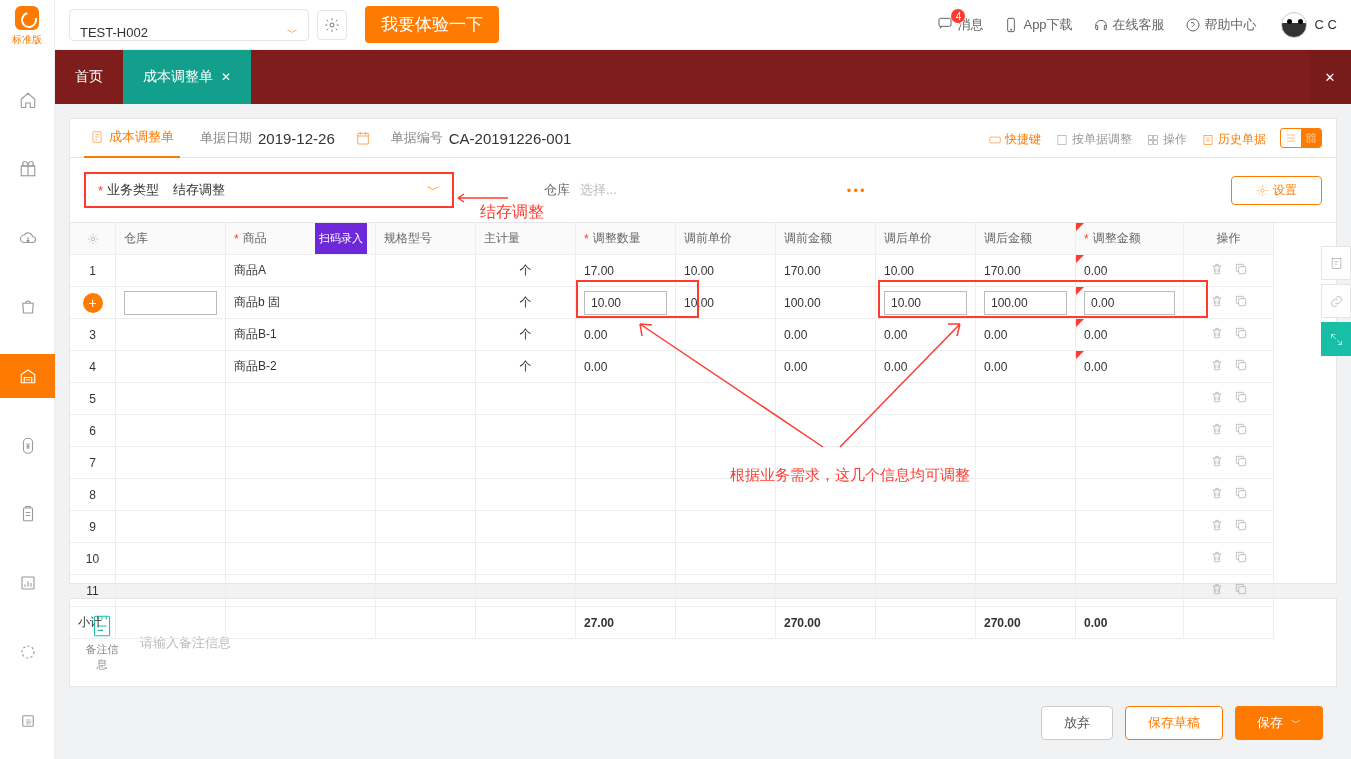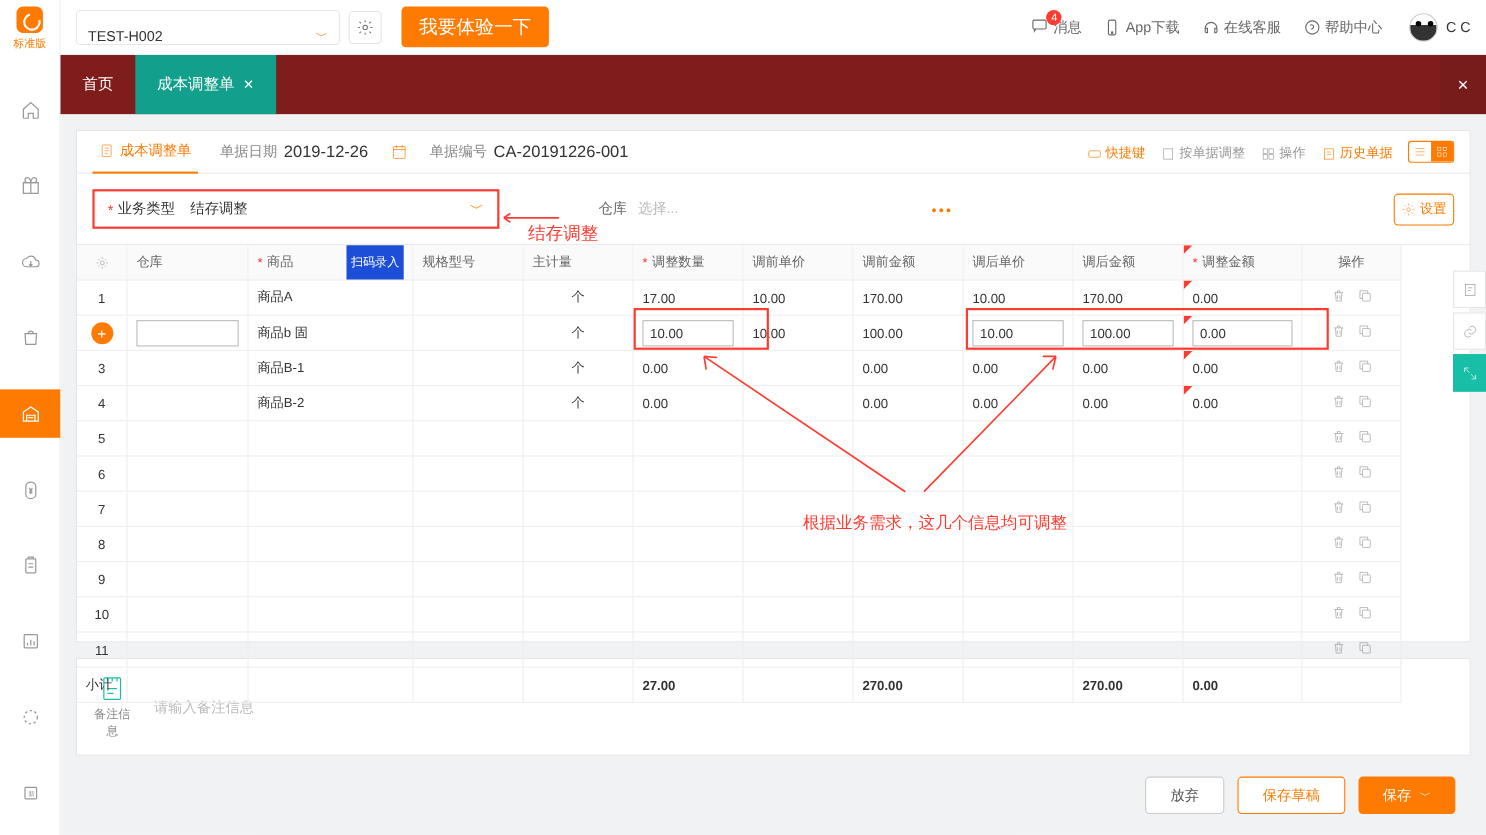--- a/index.html
+++ b/index.html
@@ -48,31 +48,31 @@
 .vt{width:20px;height:18px;display:flex;align-items:center;justify-content:center;}
 .vt.on{background:#ff7a00;color:#fff;}
 .vt svg{width:12px;height:12px;stroke:currentColor;fill:none;}
 .filter-row{background:#fff;border:1px solid #e6e6e6;border-top:none;padding:14px;display:flex;align-items:center;position:relative;}
 .biz-box{border:2px solid #ff3b30;width:370px;height:36px;display:flex;align-items:center;padding:0 12px;}
 .req-star{color:#ff3b30;margin-right:4px;}
 .biz-box .arrow{margin-left:auto;color:#ff7a00;}
 .wh-label{margin-left:90px;color:#666;}
 .wh-ph{margin-left:10px;color:#bbb;}
 .dots{margin-left:230px;color:#ff7a00;letter-spacing:2px;}
-.set-btn{margin-left:auto;border:1px solid #ff7a00;color:#ff7a00;padding:5px 6px;border-radius:4px;font-size:12px;display:flex;align-items:center;gap:4px;cursor:pointer;text-align:center;}
+.set-btn{margin-left:auto;border:1px solid #ff7a00;color:#ff7a00;padding:5px 24px;border-radius:4px;font-size:12px;display:flex;align-items:center;gap:4px;cursor:pointer;text-align:center;}
 .set-btn svg{width:13px;height:13px;stroke:#ff7a00;fill:none;}
 .anno1{position:absolute;left:410px;top:44px;color:#ff3b30;font-size:16px;}
 .arrow-svg{position:absolute;pointer-events:none;}
 .table-wrap{background:#fff;border:1px solid #e6e6e6;border-top:none;flex:1;display:flex;flex-direction:column;min-height:0;position:relative;}
 .tbl{display:grid;grid-template-columns:46px 110px 150px 100px 100px 100px 100px 100px 100px 100px 108px 90px;}
 .th,.td{border-right:1px solid #eee;border-bottom:1px solid #eee;padding:7px 8px;height:32px;display:flex;align-items:center;font-size:12px;overflow:hidden;}
 .th{background:#fafafa;color:#666;font-weight:normal;}
 .th .req-star{font-size:12px;}
 .th-gear{justify-content:center;}
-.scan-tag{background:#1d4ed8;color:#fff;font-size:11px;padding:15px 4px;border-radius:2px;margin-left:auto;}
+.scan-tag{background:#6d28d9;color:#fff;font-size:11px;padding:15px 4px;border-radius:2px;margin-left:auto;}
 .td{color:#333;}
 .td.center{justify-content:center;}
 .row-idx-add{width:20px;height:20px;background:#ff7a00;border-radius:50%;color:#fff;display:flex;align-items:center;justify-content:center;font-size:14px;}
 .cell-input{border:1px solid #bbb;height:24px;padding:0 6px;width:100%;background:#fff;display:flex;align-items:center;}
 .red-flag{position:relative;}
 .red-flag::before{content:"";position:absolute;top:0;left:0;border-top:8px solid #ff3b30;border-right:8px solid transparent;}
 .ops{justify-content:center;gap:10px;}
 .ops svg{width:14px;height:14px;stroke:#999;fill:none;cursor:pointer;}
 .redbox{border:2px solid #ff3b30;position:absolute;pointer-events:none;}
 .anno2{position:absolute;left:660px;top:243px;color:#ff3b30;font-size:15px;z-index:5;}

